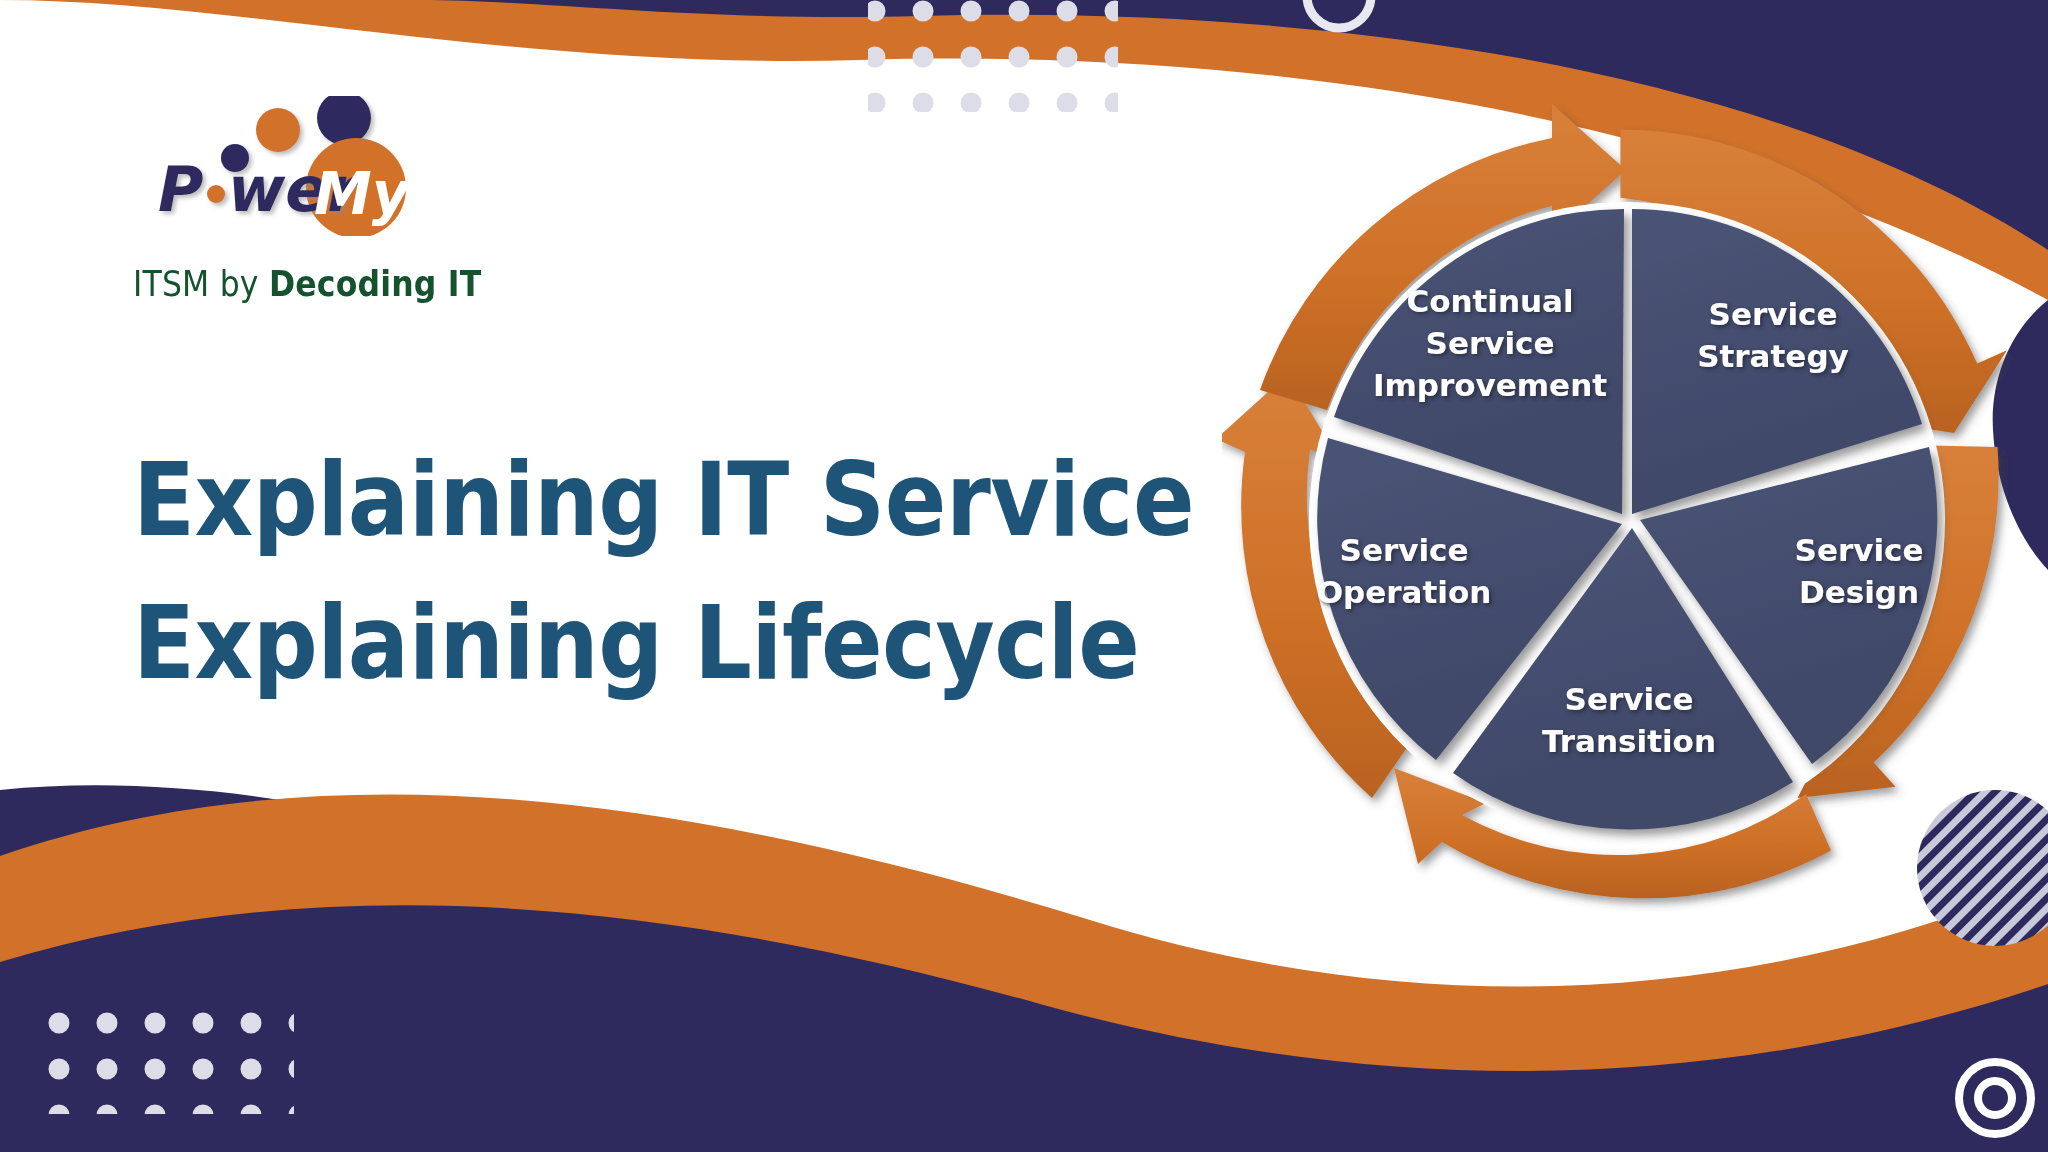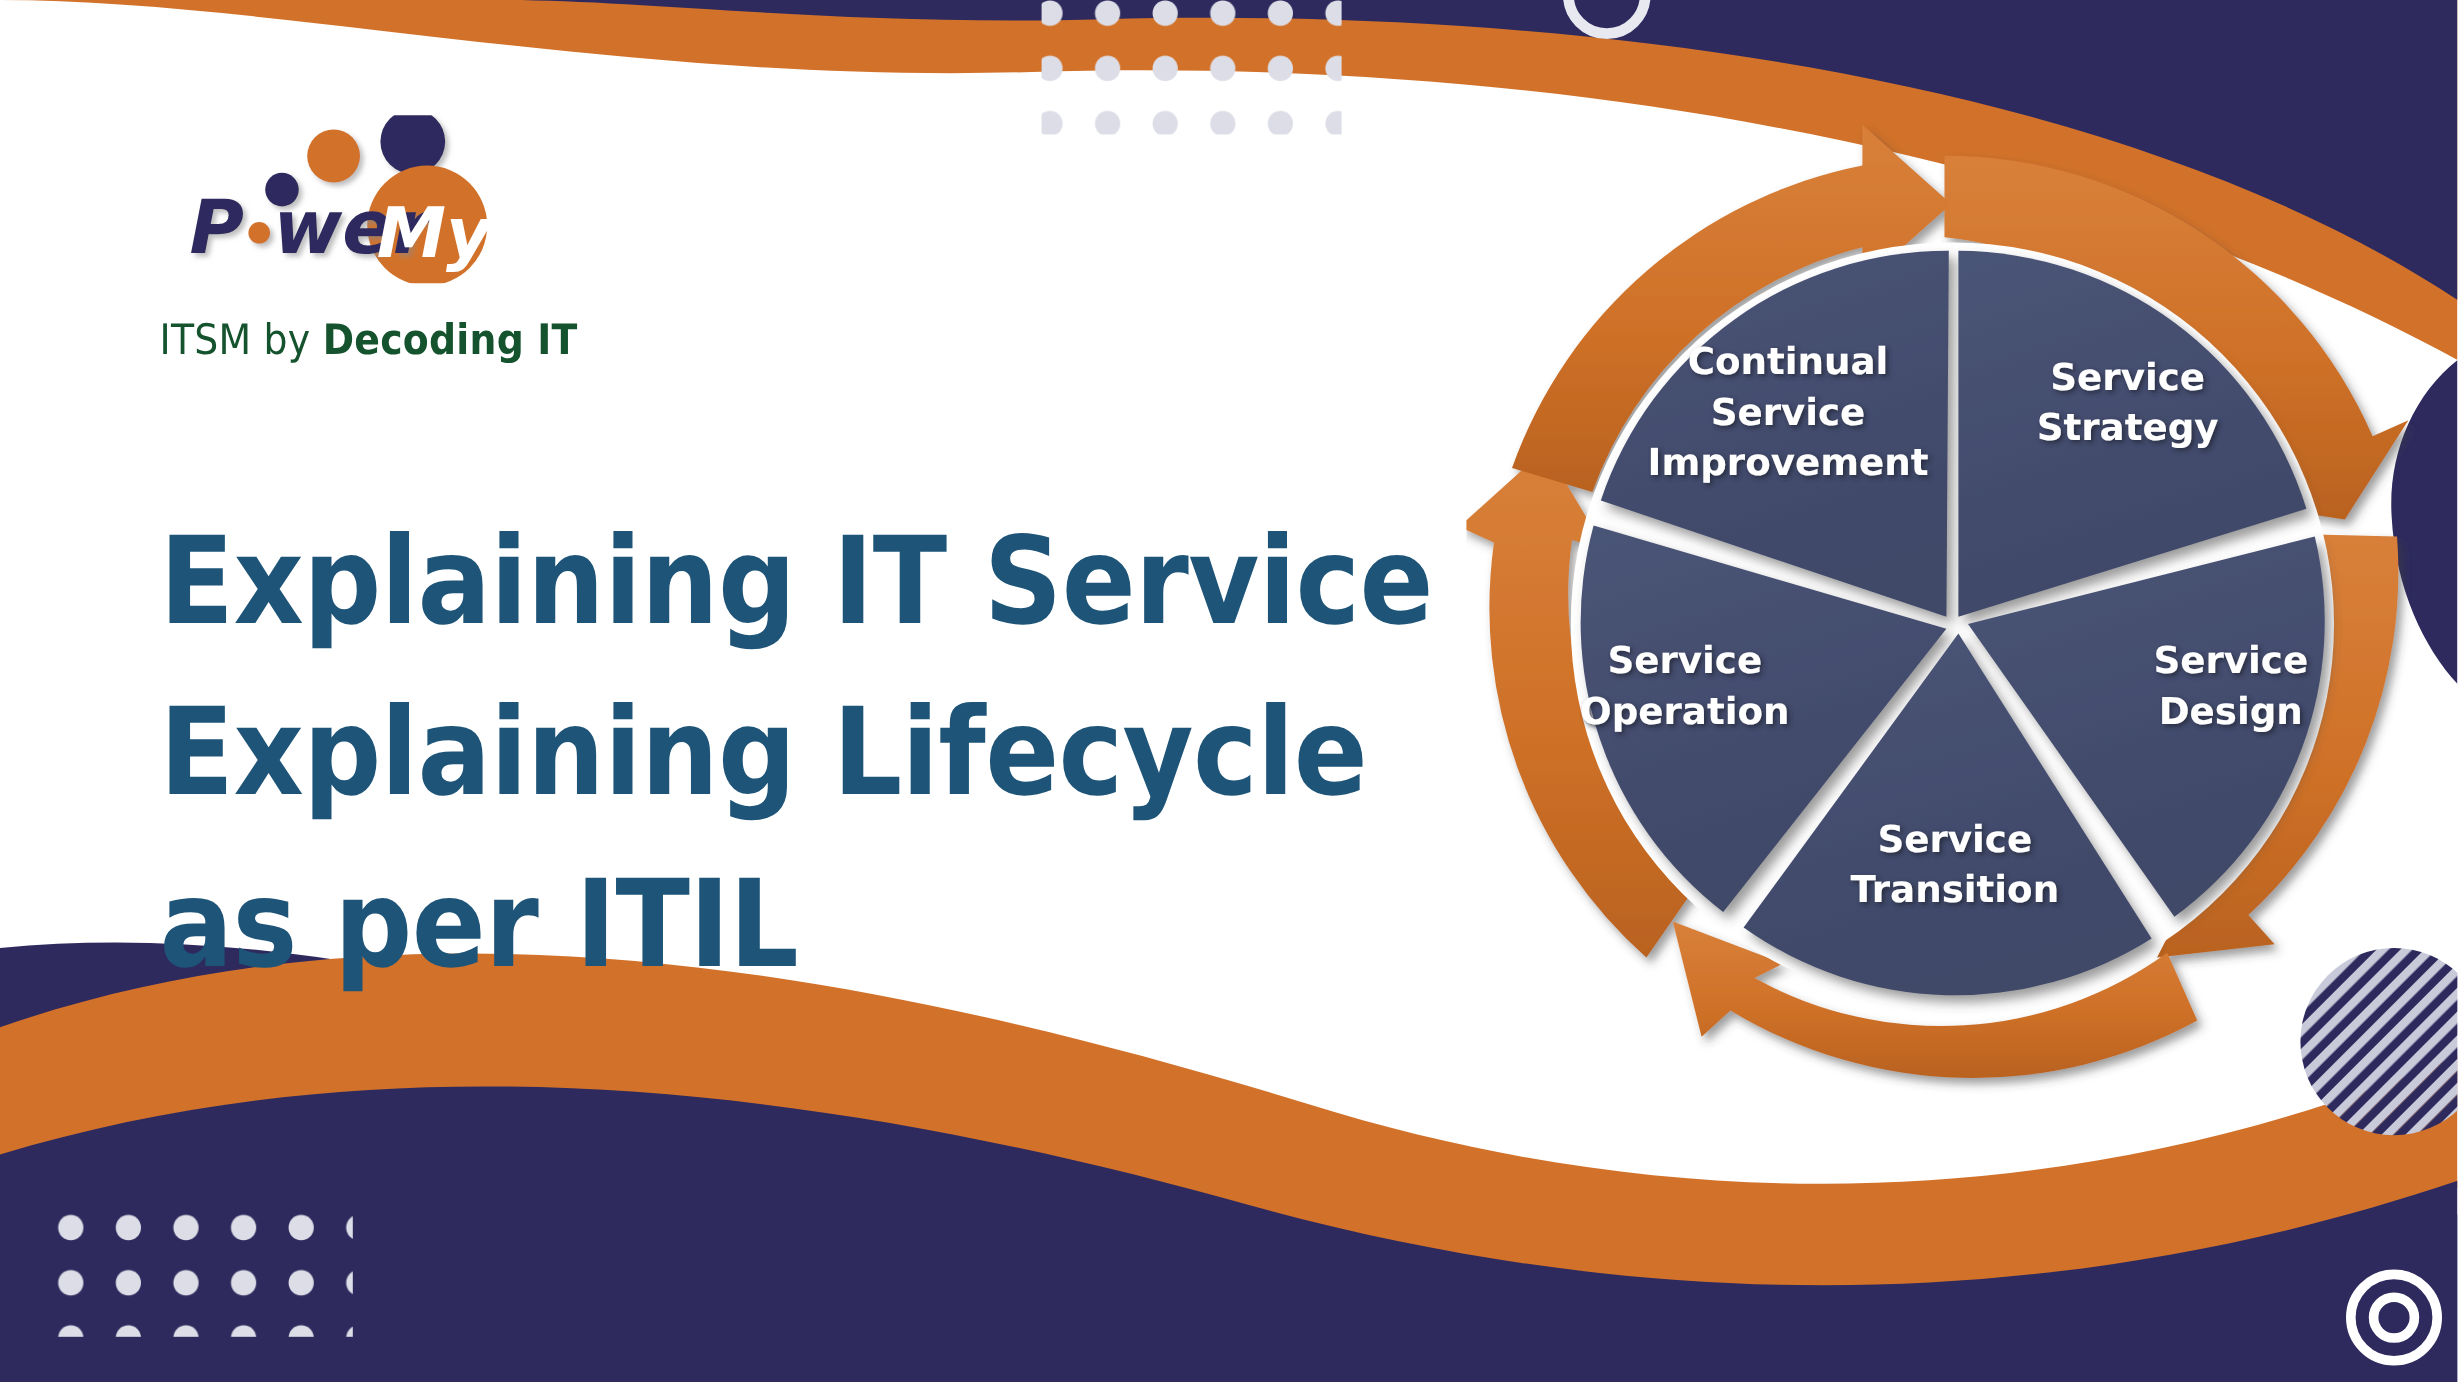--- a/index.html
+++ b/index.html
@@ -15,21 +15,21 @@
   #logo{position:absolute;left:128px;top:96px;width:320px;height:180px;}
   #logo-svg{width:320px;height:140px;display:block;}
   #tagline{
     position:absolute;left:133px;top:264px;
     font-family:"DejaVu Sans Condensed","DejaVu Sans",sans-serif;
     font-size:35px;color:#14532d;letter-spacing:0.2px;white-space:nowrap;
   }
   #tagline .light{font-weight:400;}
   #tagline .bold{font-weight:700;}
   #headline{
-    position:absolute;left:133px;top:345px;width:1130px;
+    position:absolute;left:133px;top:361px;width:1130px;
     font-family:"DejaVu Sans Condensed","Liberation Sans Narrow","Liberation Sans",sans-serif;
     font-weight:bold;font-size:101px;line-height:1.42;
     color:#1d5478;letter-spacing:-0.5px;
   }
   #headline .hl-line{display:block;white-space:nowrap;}
 </style>
 </head>
 <body>
 
 <div id="stage">
@@ -128,21 +128,20 @@
     </svg>
   </div>
 
   <div id="tagline">
     <span class="light">ITSM by </span><span class="bold">Decoding IT</span>
   </div>
 
   <h1 id="headline">
     <span class="hl-line">Explaining IT Service</span>
     <span class="hl-line">Explaining Lifecycle</span>
-    <span class="hl-line">as per ITIL</span>
   </h1>
 
   <div id="diagram-wrap">
     <svg id="itil-svg" viewBox="0 0 800 840">
       <defs>
         <filter id="wsh" x="-25%" y="-25%" width="160%" height="160%">
           <feDropShadow dx="5" dy="6" stdDeviation="5" flood-color="#4a4a4a" flood-opacity="0.55"></feDropShadow>
         </filter>
         <filter id="ash" x="-25%" y="-25%" width="160%" height="160%">
           <feDropShadow dx="4" dy="5" stdDeviation="4" flood-color="#3a3a3a" flood-opacity="0.5"></feDropShadow>

